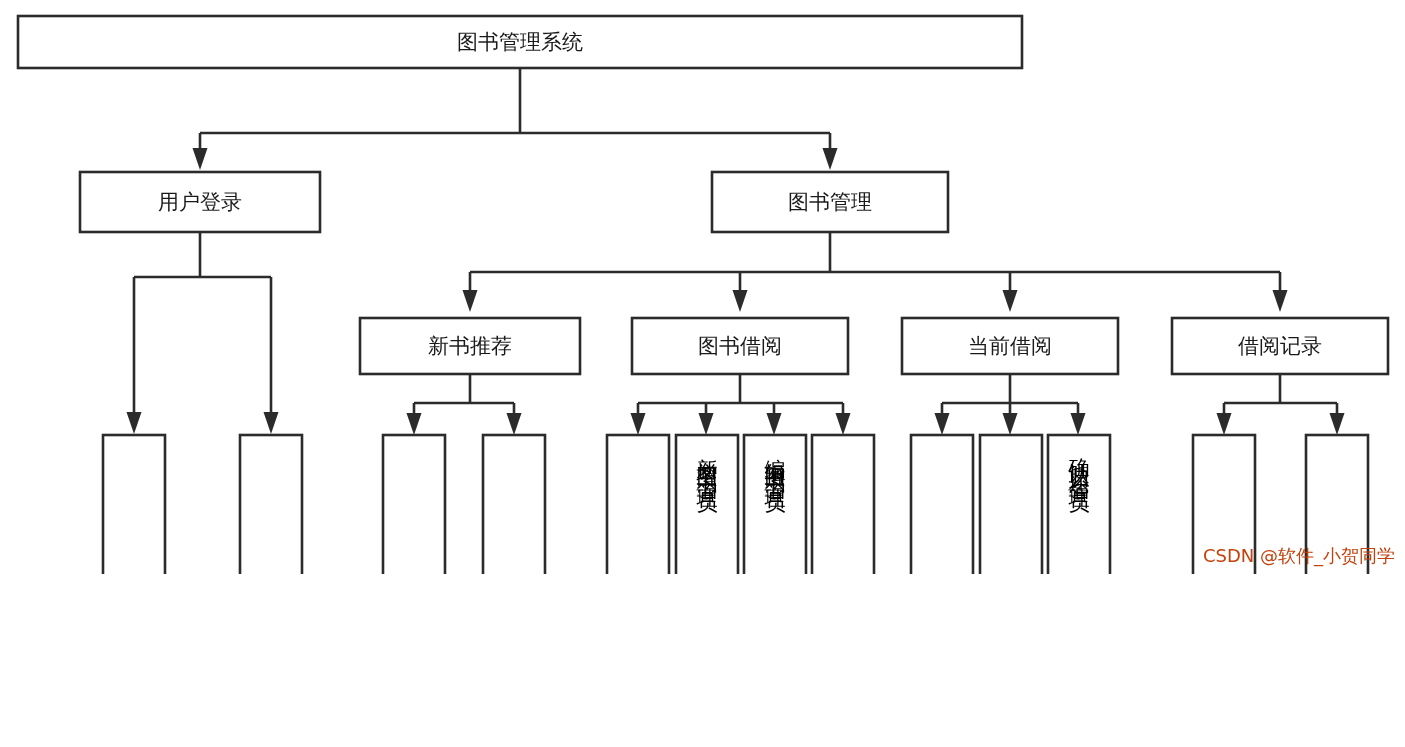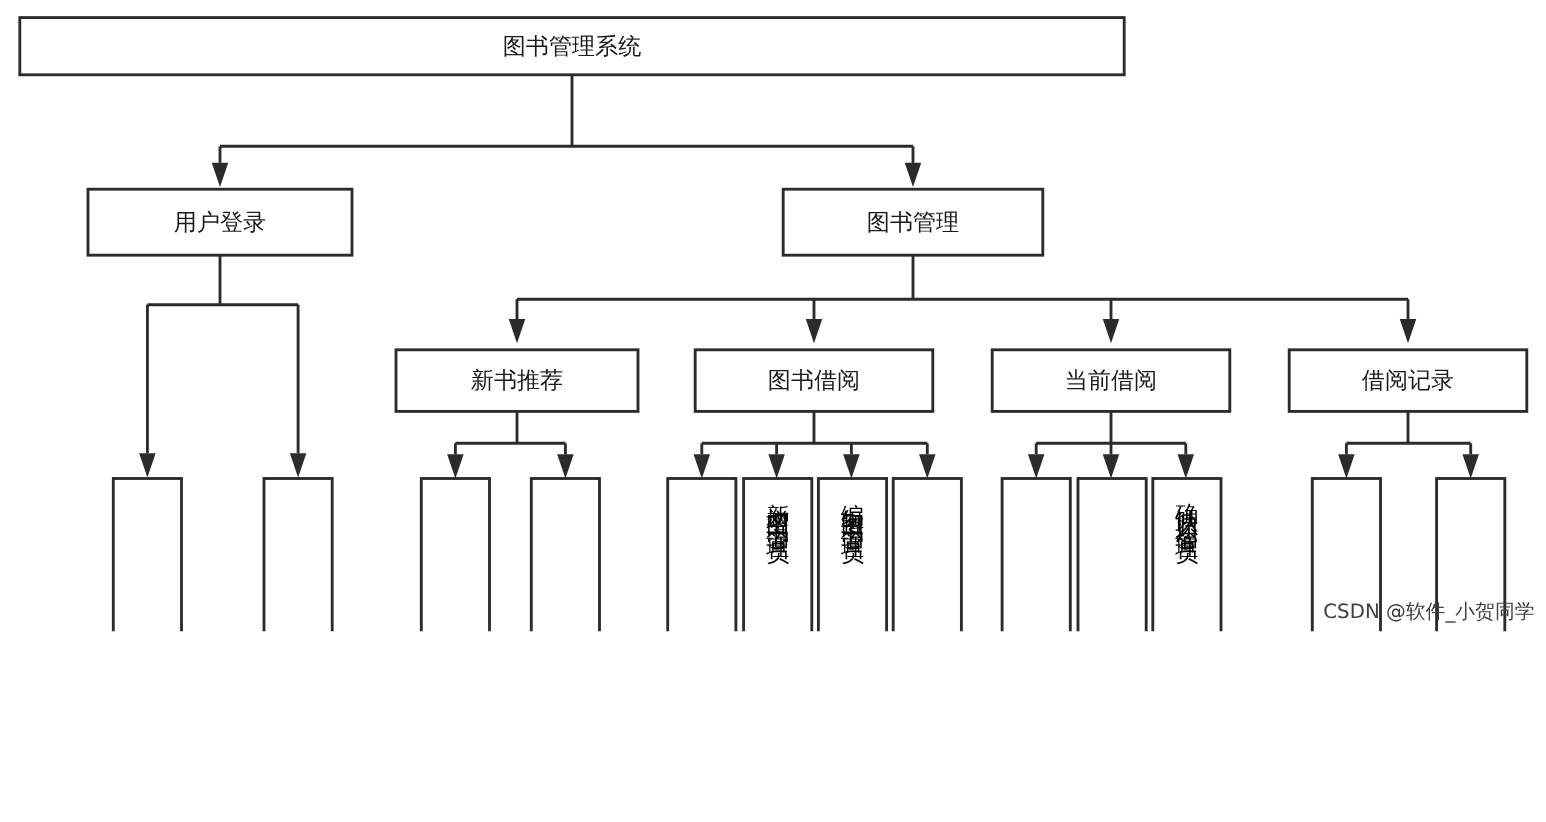--- a/index.html
+++ b/index.html
@@ -52,21 +52,21 @@
     writing-mode: vertical-rl;
     text-orientation: upright;
     letter-spacing: 5px;
   }
   .watermark {
     position: absolute;
     right: 10px;
     bottom: 6px;
     font-family: "DejaVu Sans", "Liberation Sans", sans-serif;
     font-size: 18px;
-    color: #404040;
+    color: #c2410c;
     white-space: nowrap;
     user-select: none;
     pointer-events: none;
   }
 </style>
 </head>
 <body>
 
 <div id="stage">
 

